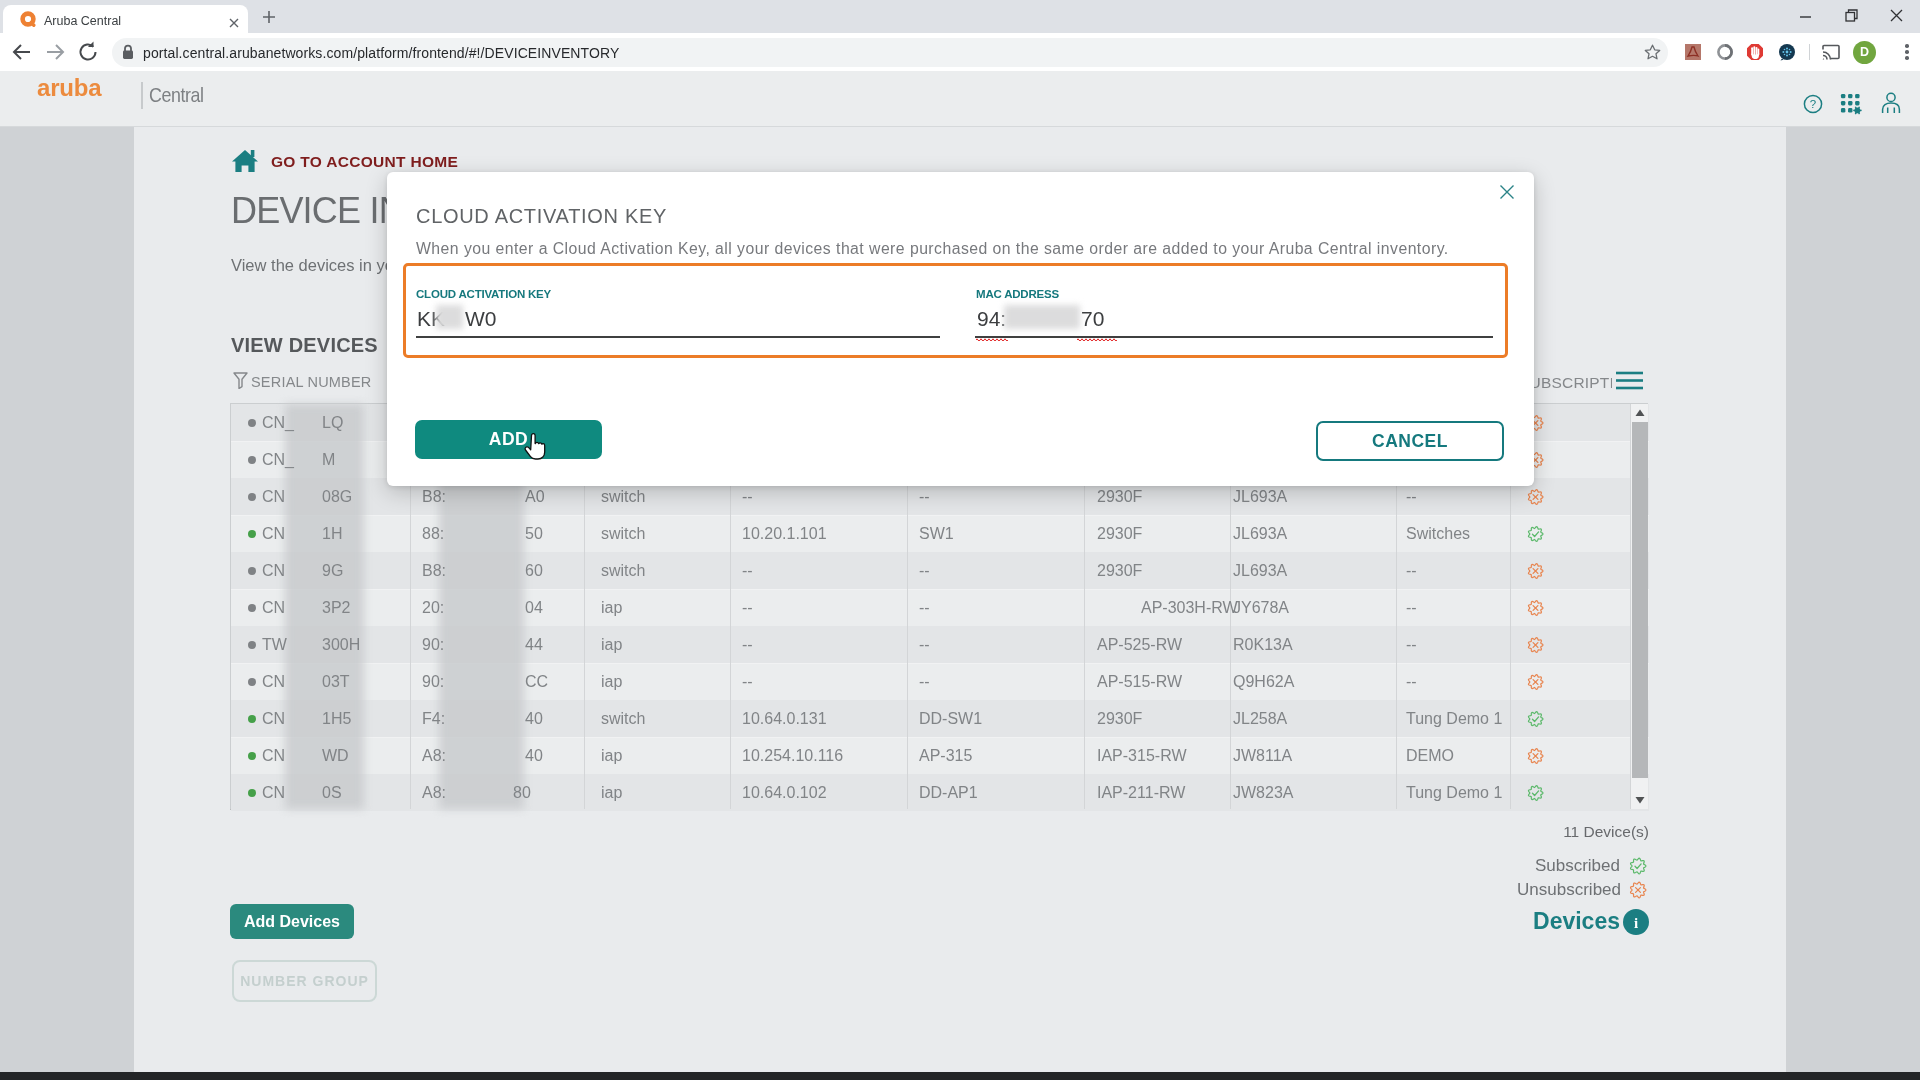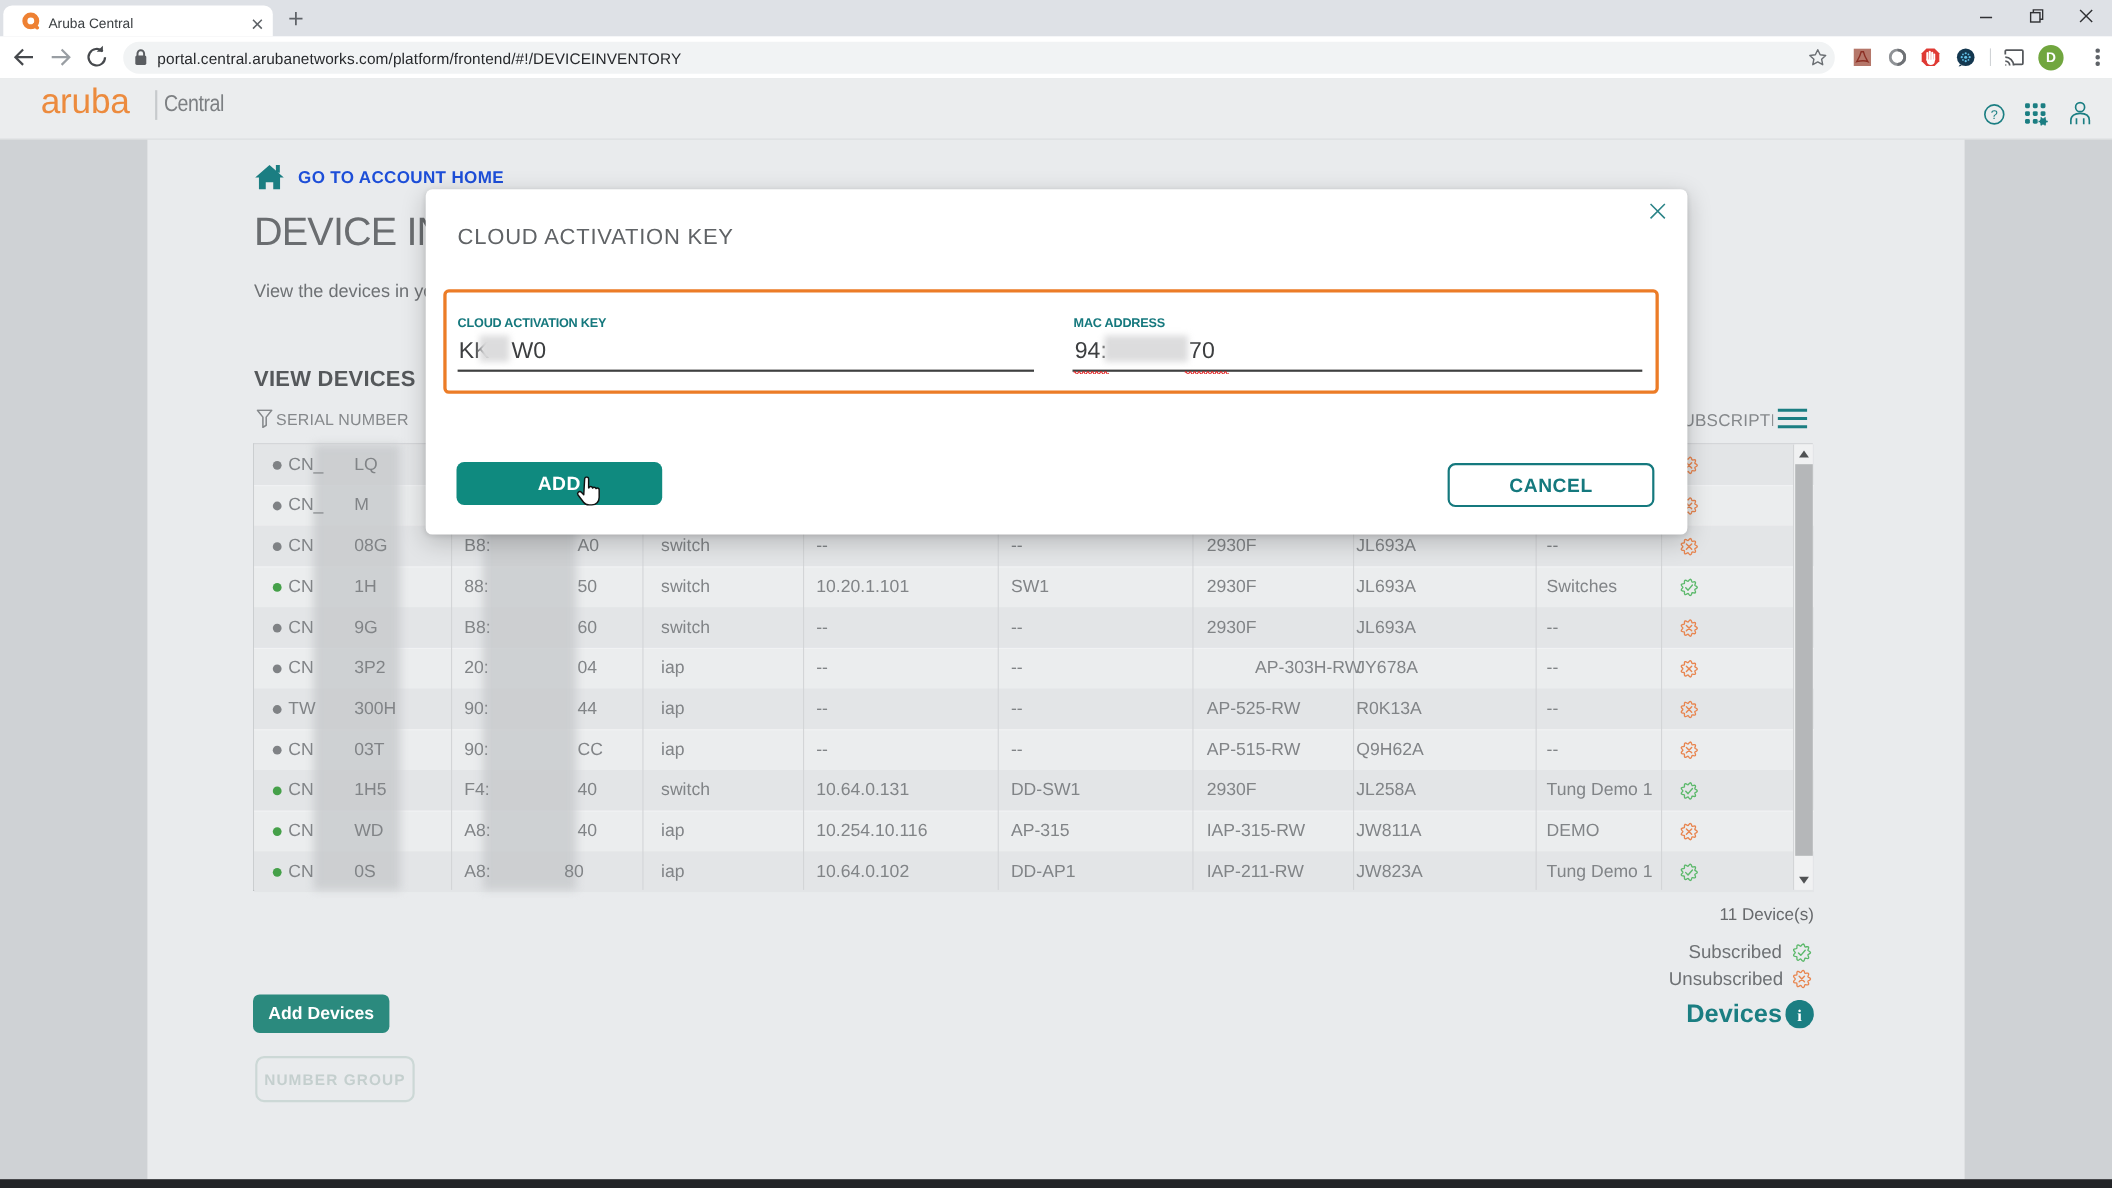--- a/index.html
+++ b/index.html
@@ -9,30 +9,30 @@
 
 #tabstrip { position:absolute; left:0; top:0; width:1920px; height:33px; background:#dee1e6; }
 #tab { position:absolute; left:3px; top:5px; width:245px; height:28px; background:#fff; border-radius:8px 8px 0 0; }
 #tabtitle { position:absolute; left:44px; top:9px; font-size:12.5px; color:#3c4043; }
 #toolbar { position:absolute; left:0; top:33px; width:1920px; height:38px; background:#fff; }
 #omnibox { position:absolute; left:112px; top:37.5px; width:1556px; height:29px; border-radius:14.5px; background:#f1f3f4; }
 #url { position:absolute; left:143px; top:45px; font-size:14px; color:#27292c; letter-spacing:0.1px; }
 
 
 #appheader { position:absolute; left:0; top:71px; width:1920px; height:56px; background:#ebedee; border-bottom:1px solid #d6d9db; }
-#logo { position:absolute; left:37px; top:73.5px; font-size:32px; font-weight:normal; color:#ec8b3e; letter-spacing:-0.2px; }
+#logo { position:absolute; left:37px; top:73.5px; font-size:24px; font-weight:bold; color:#ec8b3e; letter-spacing:-0.2px; }
 #logodiv { position:absolute; left:141px; top:82px; width:2px; height:27px; background:#c7cacc; }
 #central { position:absolute; left:149px; top:83px; font-size:21px; color:#7d8083; letter-spacing:-0.5px; transform:scaleX(0.85); transform-origin:left center; }
 
 
 #content { position:absolute; left:0; top:127px; width:1920px; height:945px; background:#e9ebed; }
 #lgutter { position:absolute; left:0; top:127px; width:134px; height:945px; background:#cfd2d5; }
 #rgutter { position:absolute; left:1786px; top:127px; width:134px; height:945px; background:#cfd2d5; }
 #bottombar { position:absolute; left:0; top:1072px; width:1920px; height:8px; background:#232527; }
-#gohome { position:absolute; left:271px; top:153px; font-size:15.5px; font-weight:bold; color:#1d4ed8; letter-spacing:0.3px; }
+#gohome { position:absolute; left:271px; top:153px; font-size:15.5px; font-weight:bold; color:#7f1d1d; letter-spacing:0.3px; }
 #devtitle { position:absolute; left:231px; top:190px; font-size:36px; color:#6a6d70; letter-spacing:-0.8px; }
 #viewdesc { position:absolute; left:231px; top:256px; font-size:16.5px; color:#6e7174; }
 #viewdevices { position:absolute; left:231px; top:334px; font-size:20px; font-weight:bold; color:#55585b; letter-spacing:0.2px; }
 #serialhdr { position:absolute; left:251px; top:374px; font-size:14.5px; color:#85888b; letter-spacing:0.2px; }
 #subhdr { position:absolute; left:1519px; top:374px; width:93px; overflow:hidden; white-space:nowrap; font-size:15.5px; color:#85888b; letter-spacing:0.2px; }
 
 
 #table { position:absolute; z-index:1; left:230px; top:403px; width:1418px; height:407px;
   border-left:1px solid #cbced0; border-bottom:1px solid #a8abad; border-top:1px solid #cbced0; }
 .trow { position:absolute; left:0; width:1418px; height:37px; }
@@ -461,20 +461,21 @@
   <div id="adddev">Add Devices</div>
   <div id="assign">NUMBER GROUP</div>
 
   <div id="bottombar"></div>
 
   <div id="modal">
     <div class="abs" style="left:1112px;top:12px"><svg width="16" height="16" viewBox="0 0 16 16">
 <path d="M1.5 1.5 L14.5 14.5 M14.5 1.5 L1.5 14.5" stroke="#2a8387" stroke-width="1.4"></path>
 </svg></div>
     <div id="mtitle">CLOUD ACTIVATION KEY</div>
+    <div id="mdesc">When you enter a Cloud Activation Key, all your devices that were purchased on the same order are added to your Aruba Central inventory.</div>
     <div id="obox"></div>
     <div class="flabel" style="left:29px">CLOUD ACTIVATION KEY</div>
     <div class="flabel" style="left:589px">MAC ADDRESS</div>
     <div class="fval" style="left:30px">KK</div>
     <div class="fblur" style="left:49px;width:27px"></div>
     <div class="fval" style="left:78px">W0</div>
     <div class="fline" style="left:29px;width:524px"></div>
     <div class="fval" style="left:590px">94:</div>
     <div class="fblur" style="left:617px;width:76px"></div>
     <div class="fval" style="left:694px">70</div>

